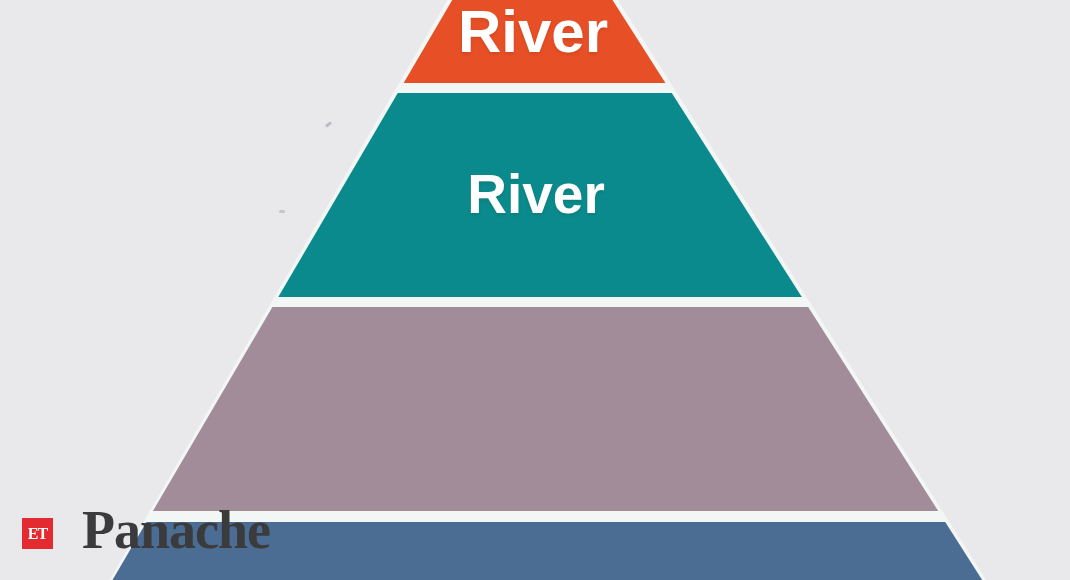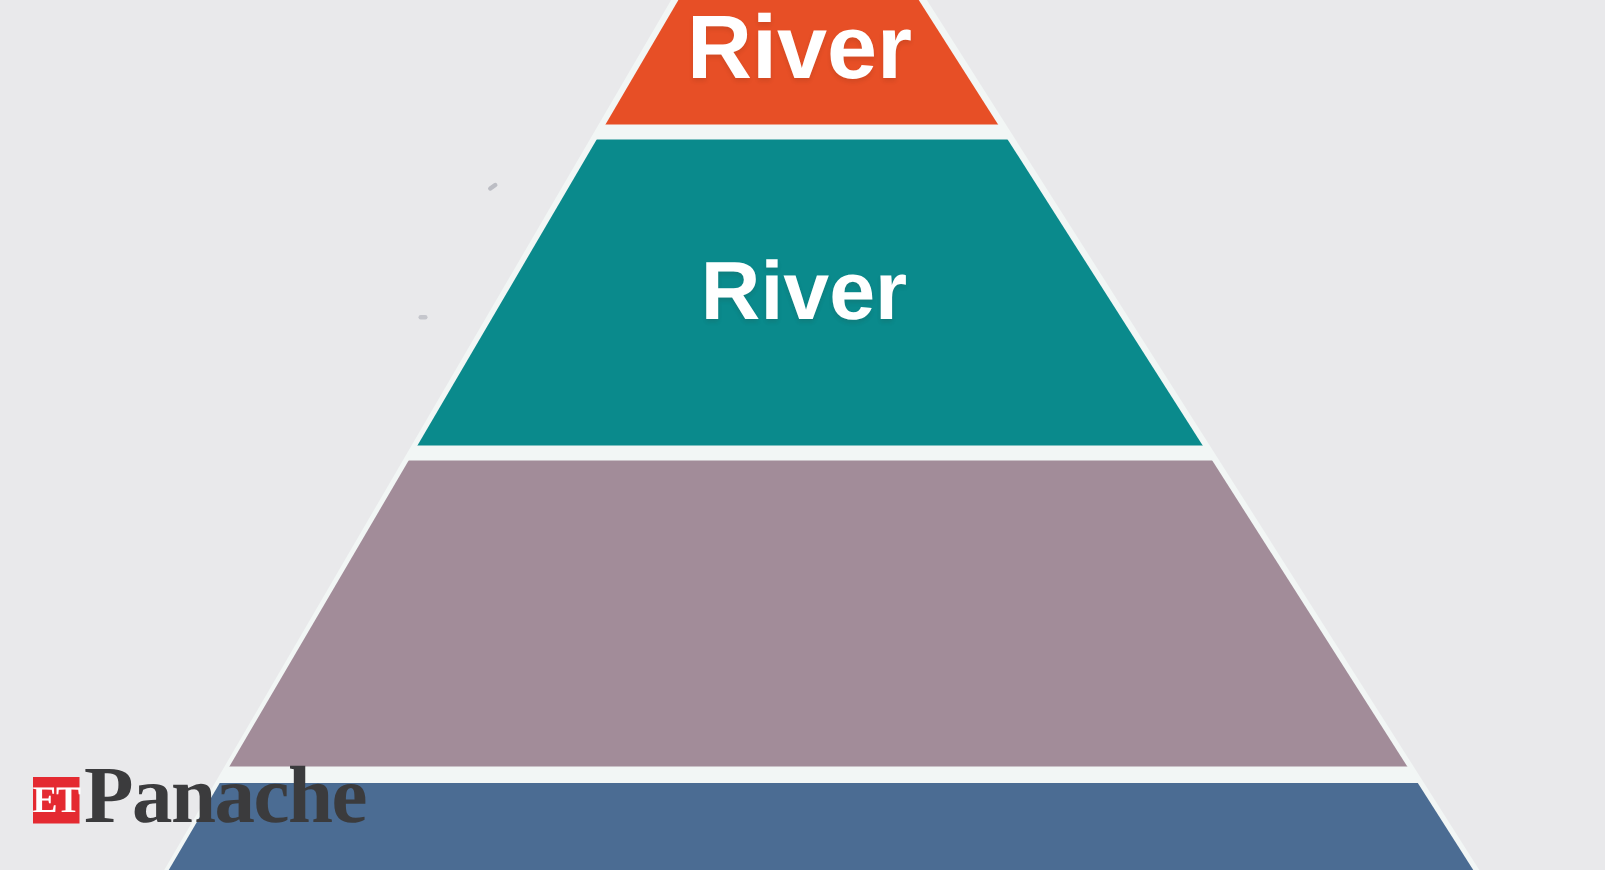--- a/index.html
+++ b/index.html
@@ -42,24 +42,24 @@
   
   .speck { position: absolute; background: #bcbdc4; border-radius: 2px; }
   .speck-1 { left: 325px; top: 123px; width: 7px; height: 3px; transform: rotate(-35deg); }
   .speck-2 { left: 279px; top: 210px; width: 6px; height: 3px; opacity: .8; }
   
   .logo { position: absolute; left: 0; top: 0; }
   .et-box {
     position: absolute;
     left: 22px; top: 518px;
     width: 31px; height: 31px;
-    display: flex; align-items: center; justify-content: flex-end;
+    display: flex; align-items: center; justify-content: center;
     font-family: "Liberation Serif", serif;
     font-weight: 700;
-    font-size: 25px;
+    font-size: 16px;
     letter-spacing: -1px;
     line-height: 1;
   }
   .brand-text {
     position: absolute;
     left: 56px; top: 503px;
     font-family: "Liberation Serif", serif;
     font-weight: 700;
     font-size: 54px;
     letter-spacing: -1px;
@@ -84,16 +84,16 @@
     <div class="layer-label label-turn" style="color: rgb(255, 255, 255);">River</div>
   </div>
 
   <div class="speck speck-1"></div>
   <div class="speck speck-2"></div>
 
   <div class="logo">
     <div class="et-box" style="background: rgb(228, 42, 49); color: rgb(255, 255, 255);">
       <span>ET</span>
     </div>
-    <div class="brand-text" style="color: rgb(59, 59, 61);">Panache</div>
+    <div class="brand-text" style="color: rgb(59, 59, 61); margin-left: 26px;">Panache</div>
   </div>
 
 </div>
 
 </body></html>

